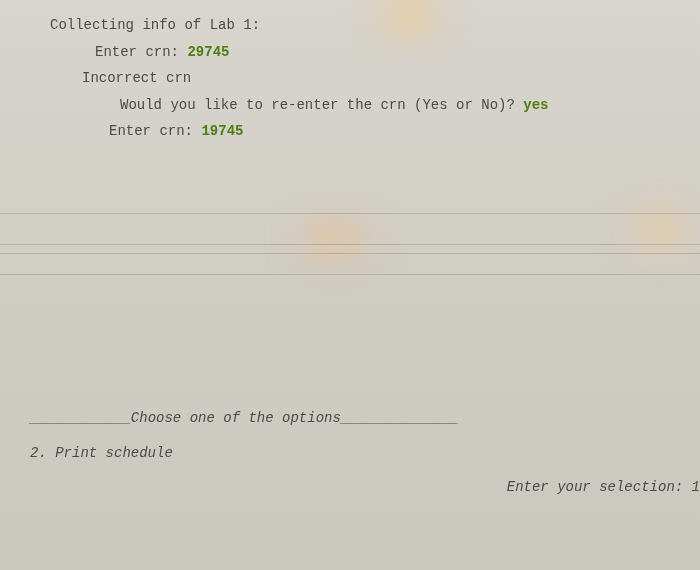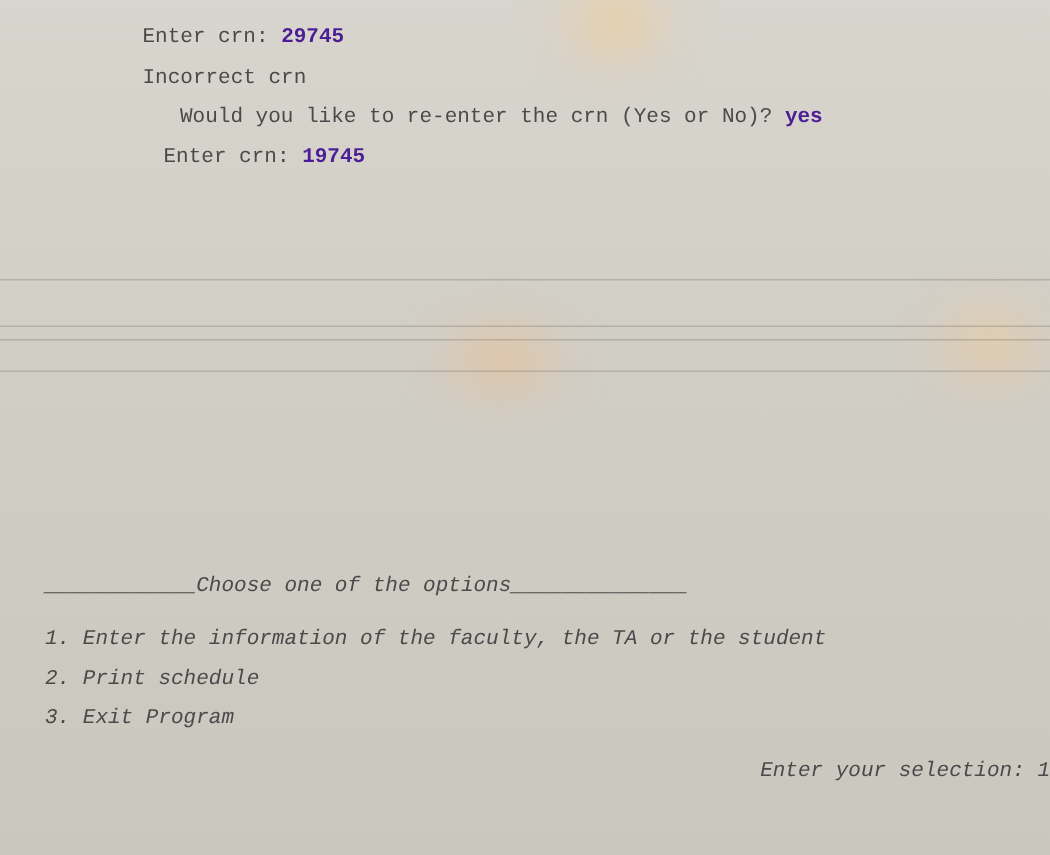--- a/index.html
+++ b/index.html
@@ -50,21 +50,21 @@
       white-space: pre;
     }
     .top-block {
       padding-left: 50px;
     }
     .indent1 {
       padding-left: 95px;
     }
     .bold {
       font-weight: bold;
-      color: #4c1d95;
+      color: #4d7c0f;
     }
     .hrule {
       height: 1px;
       background: rgba(120,118,110,0.35);
       margin: 2px 0;
     }
     .gap {
       height: 180px;
       position: relative;
     }
@@ -82,34 +82,33 @@
     }
   </style>
 </head>
 <body>
 
 <div class="glare glare1"></div>
 <div class="glare glare2"></div>
 <div class="glare glare3"></div>
 
 <div class="top-block">
+  <div class="line">Collecting info of Lab 1:</div>
   <div class="line indent1" style="padding-left:0;margin-left:45px;"><span>Enter crn: </span><span class="bold">29745</span></div>
-  <div class="line" style="margin-left:45px;">Incorrect crn</div>
+  <div class="line" style="margin-left:32px;">Incorrect crn</div>
   <div class="line" style="margin-left:70px;"><span>Would you like to re-enter the crn (Yes or No)? </span><span class="bold">yes</span></div>
   <div class="line" style="margin-left:59px;"><span>Enter crn: </span><span class="bold">19745</span></div>
 </div>
 
 <div class="gap">
   <div class="hrule" style="margin-top:68px;"></div>
   <div class="hrule" style="margin-top:30px;"></div>
   <div class="hrule" style="margin-top:8px;"></div>
   <div class="hrule" style="margin-top:20px;"></div>
 </div>
 
 <div class="bottom-block">
   <div class="line menu-title" style="padding-left:0;"><span>____________</span><span>Choose one of the options</span><span>______________</span></div>
   <div style="height:8px;"></div>
-  <div class="line">1. Enter the information of the faculty, the TA or the student</div>
   <div class="line">2. Print schedule</div>
-  <div class="line">3. Exit Program</div>
   <div style="height:8px;"></div>
   <div class="line selection" style="padding-left:60px;"><span>Enter your selection: </span><span>1</span></div>
 </div>
 
 </body></html>

